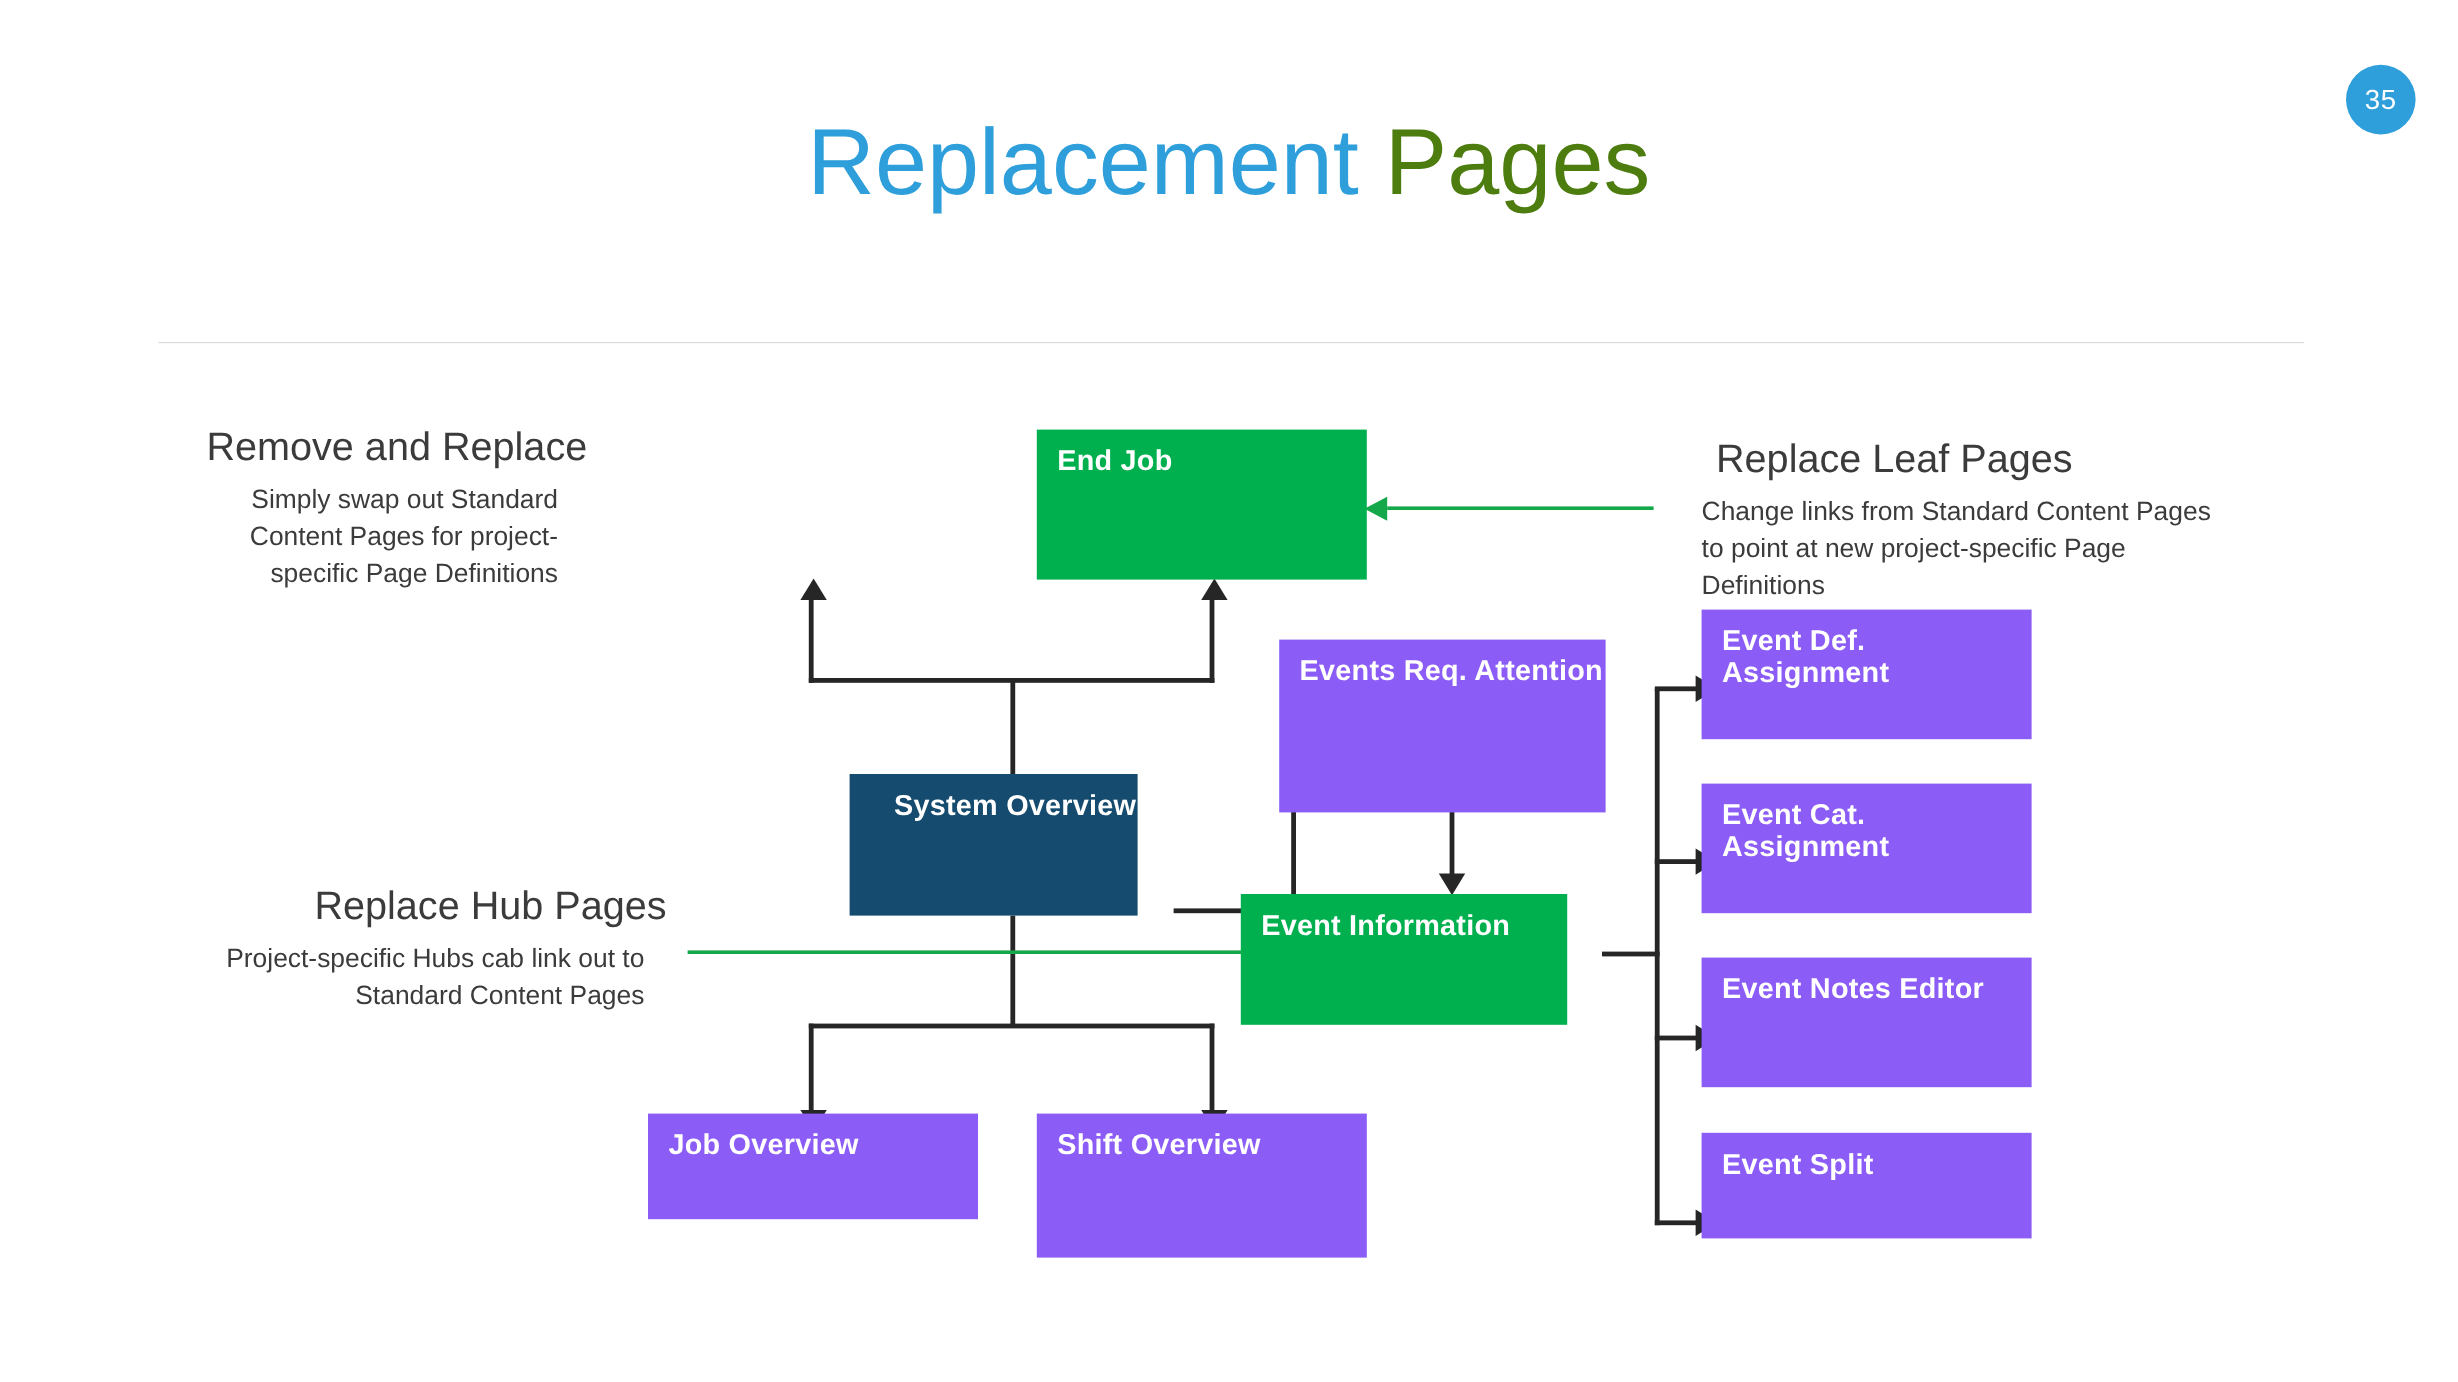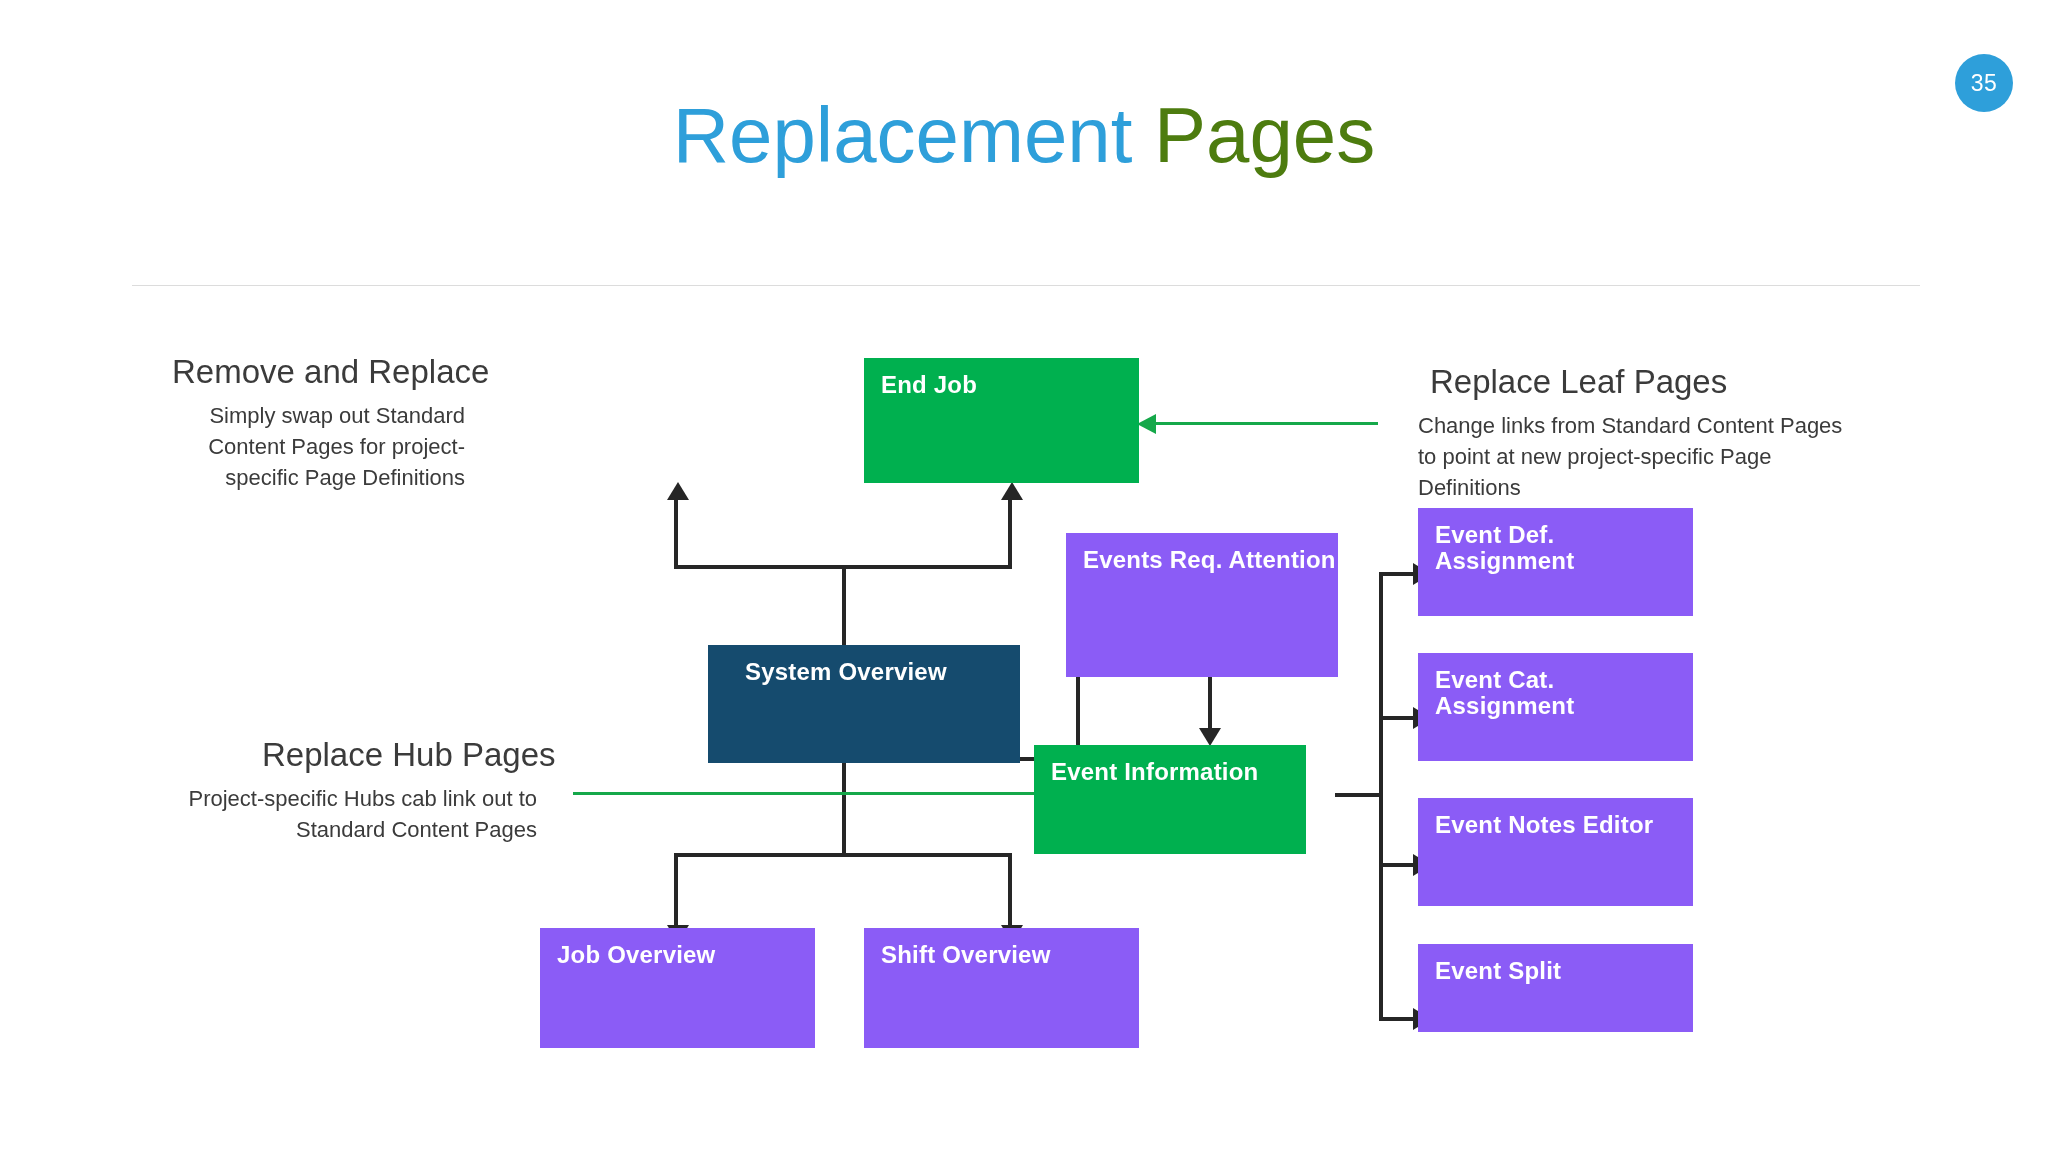--- a/index.html
+++ b/index.html
@@ -215,21 +215,21 @@
 
 
   <div class="node green" style="left:864px;  top:358px; width:275px; height:125px;">
     <span>End Job</span>
   </div>
 
   <div class="node blue" style="left:1066px; top:533px; width:272px; height:144px;">
     <span>Events Req. Attention</span>
   </div>
 
-  <div class="node navy" style="left:708px;  top:645px; width:312px; height:118px;padding-left:37px;">
+  <div class="node navy" style="left:708px;  top:645px; width:240px; height:118px;padding-left:37px;">
     <span>System Overview</span>
   </div>
 
   <div class="node green" style="left:1006px; top:745px; width:272px; height:109px;margin-left:28px;">
     <span>Event Information</span>
   </div>
 
   <div class="node blue" style="left:1418px; top:508px; width:275px; height:108px;">
     <span>Event Def. Assignment</span>
   </div>
@@ -239,21 +239,21 @@
   </div>
 
   <div class="node blue" style="left:1418px; top:653px; width:275px; height:108px;">
     <span>Event Cat. Assignment</span>
   </div>
 
   <div class="node blue" style="left:1418px; top:944px; width:275px; height:88px;">
     <span>Event Split</span>
   </div>
 
-  <div class="node blue" style="left:540px;  top:928px; width:275px; height:120px;">
+  <div class="node blue" style="left:540px;  top:928px; width:275px; height:88px;">
     <span>Job Overview</span>
   </div>
 
   <div class="node blue" style="left:864px;  top:928px; width:275px; height:120px;">
     <span>Shift Overview</span>
   </div>
 
 </div>
 
 </body></html>

